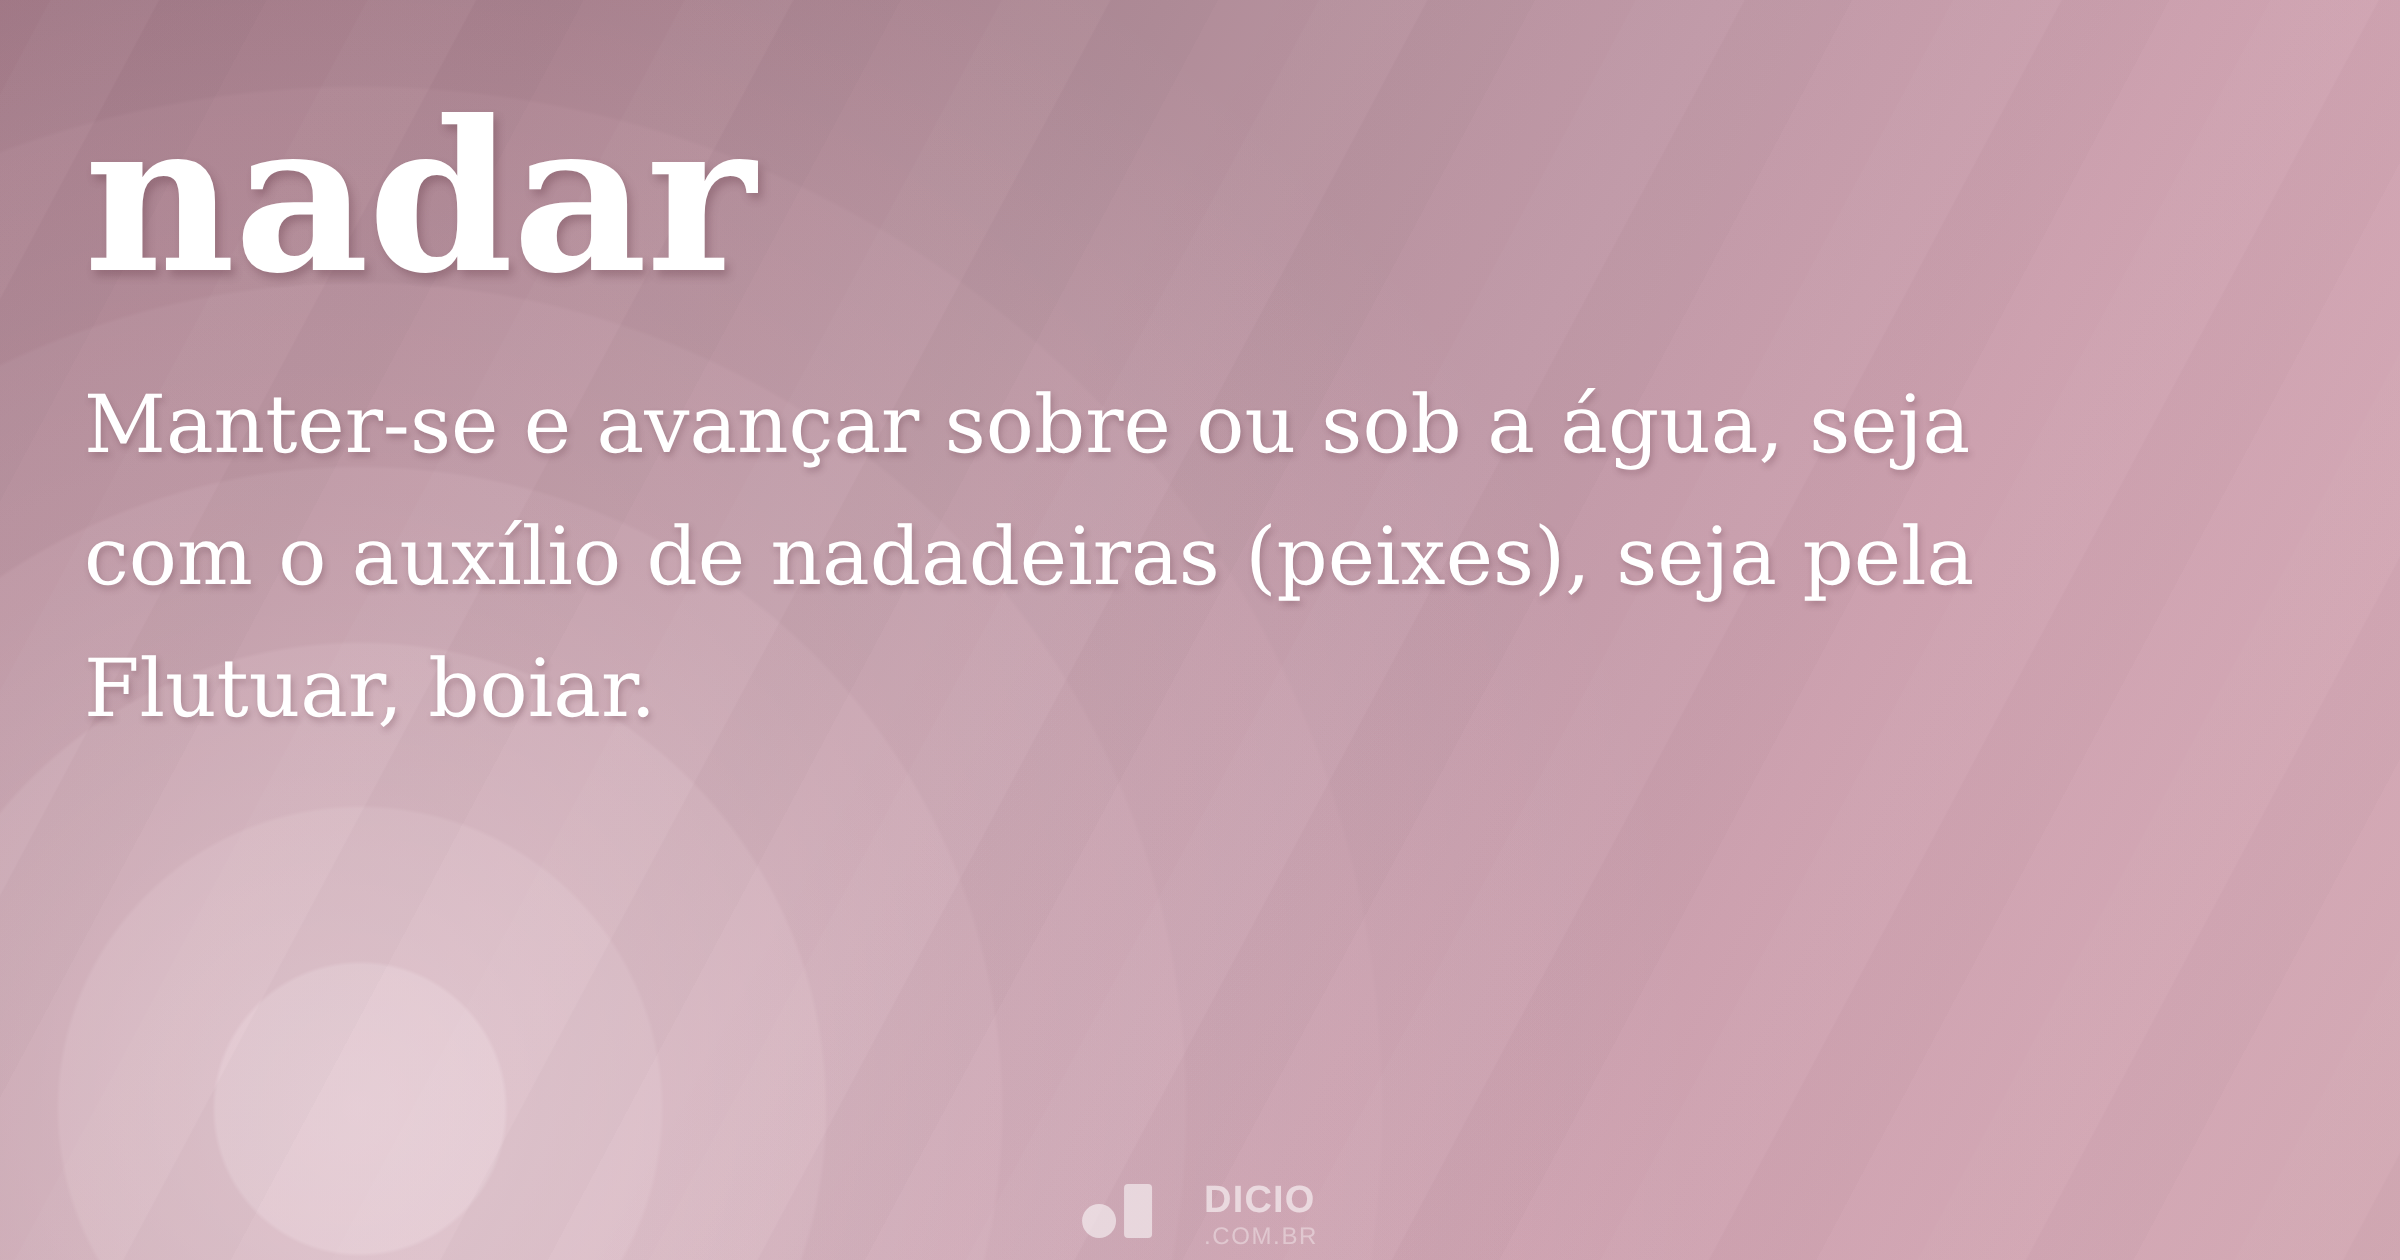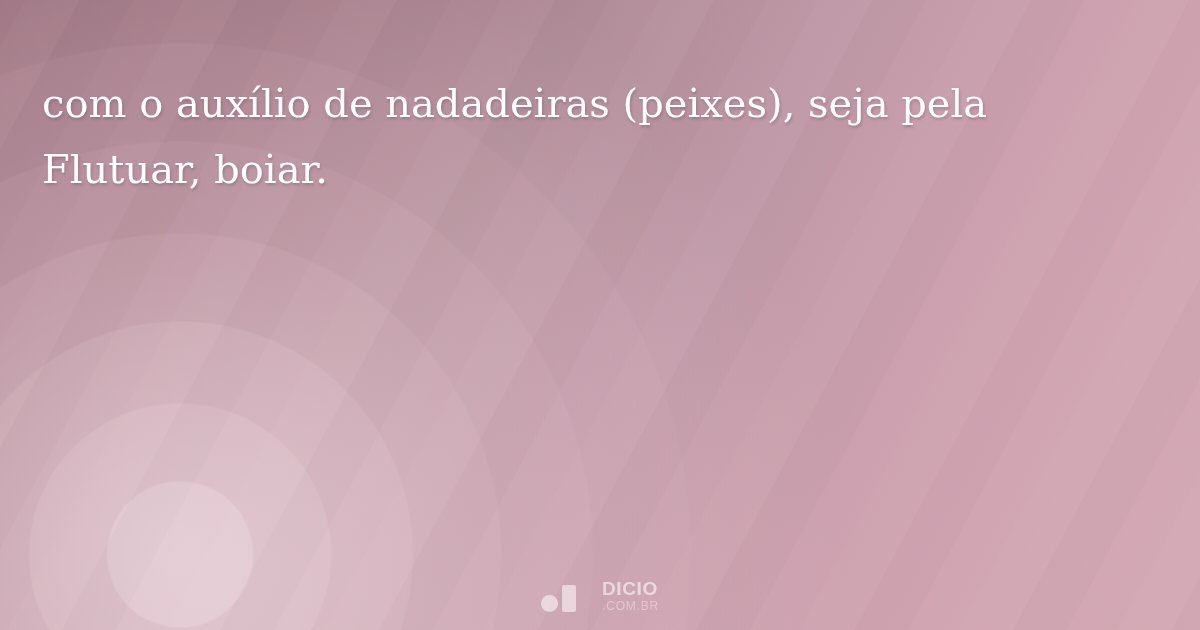--- a/index.html
+++ b/index.html
@@ -136,25 +136,25 @@
   .definition .def-line {
     display: block;
     white-space: nowrap;
   }
 
   
 
   .watermark {
     position: absolute;
     left: 50%;
-    bottom: 18px;
+    bottom: 6px;
     transform: translateX(-50%);
     z-index: 11;
     display: flex;
-    align-items: flex-end;
+    align-items: flex-start;
     gap: 26px;
     opacity: 0.62;
   }
 
   .logo-mark {
     display: flex;
     align-items: flex-end;
     gap: 4px;
     height: 28px;
   }
@@ -207,22 +207,24 @@
 <div class="card">
 
   <div class="bg-base"></div>
   <div class="bg-rings"></div>
   <div class="bg-glow"></div>
   <div class="bg-stripes"></div>
   <div class="bg-vignette"></div>
 
   <div class="content">
 
+    <h1 class="word-title">nadar</h1>
 
     <div class="definition">
+      <span class="def-line">Manter-se e avançar sobre ou sob a água, seja</span>
       <span class="def-line">com o auxílio de nadadeiras (peixes), seja pela</span>
       <span class="def-line">Flutuar, boiar.</span>
     </div>
 
   </div>
 
   <div class="watermark">
     <div class="logo-mark">
       <span class="logo-dot"></span>
       <span class="logo-bar"></span>

